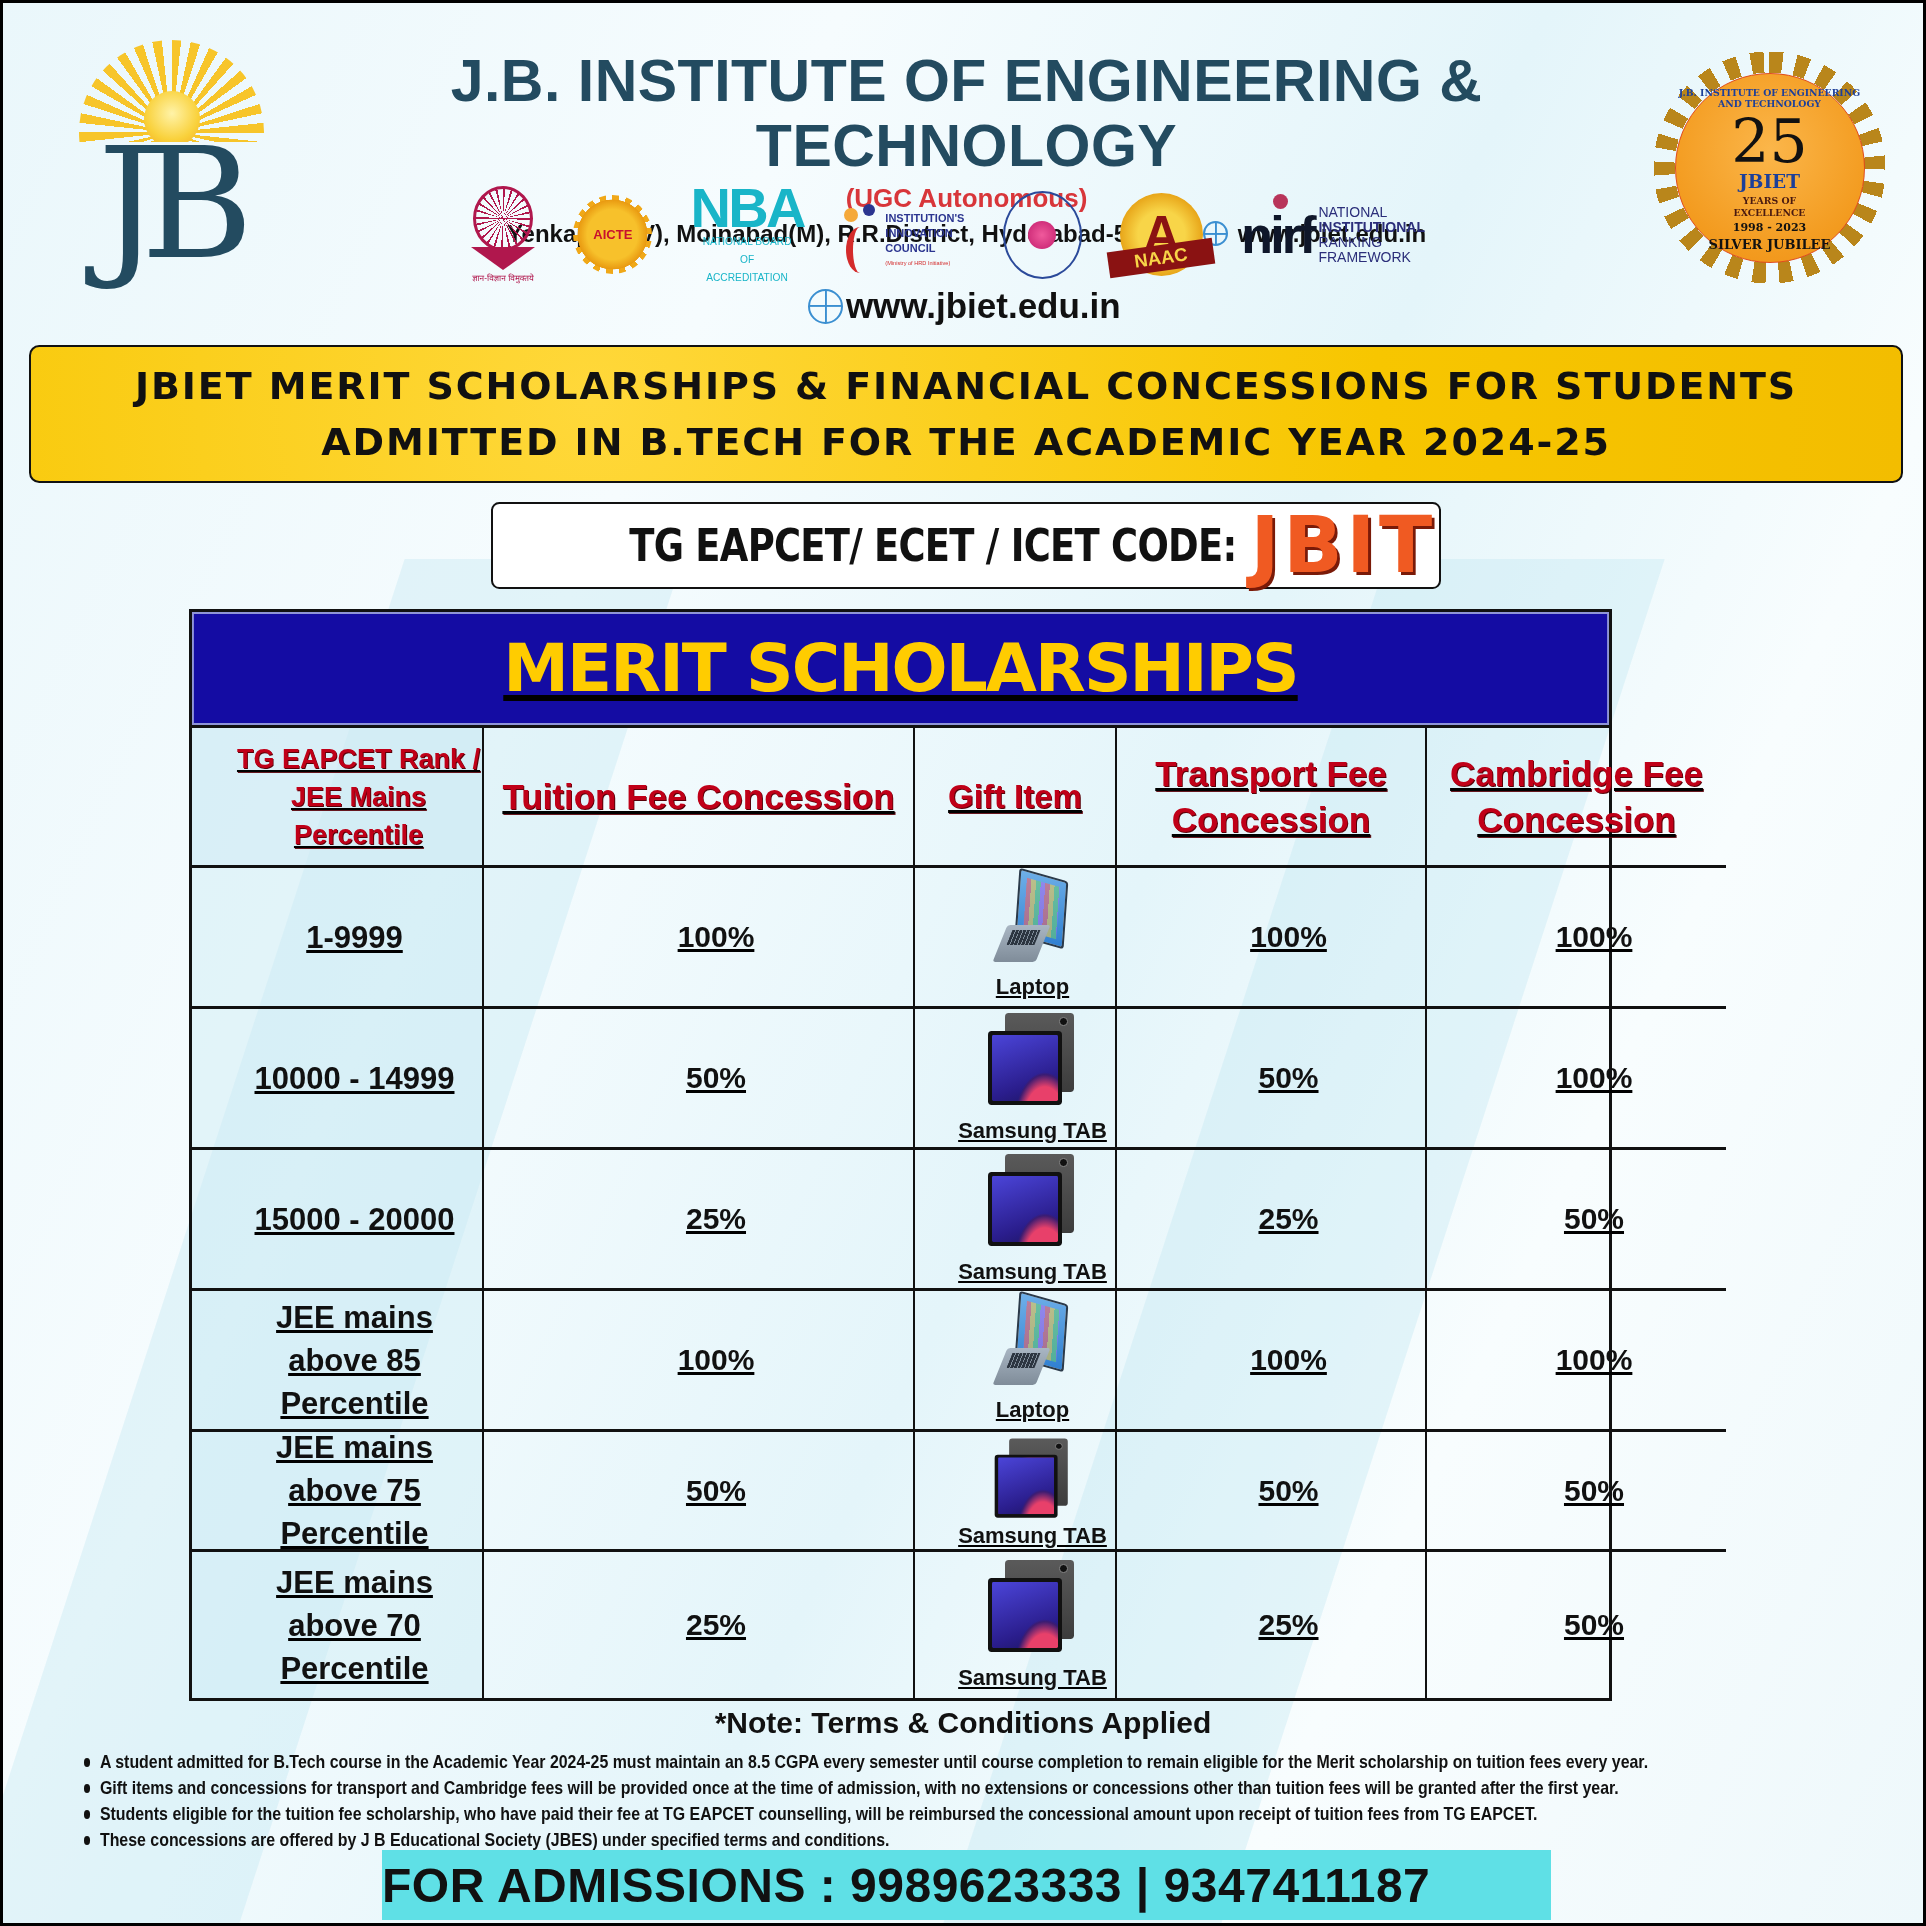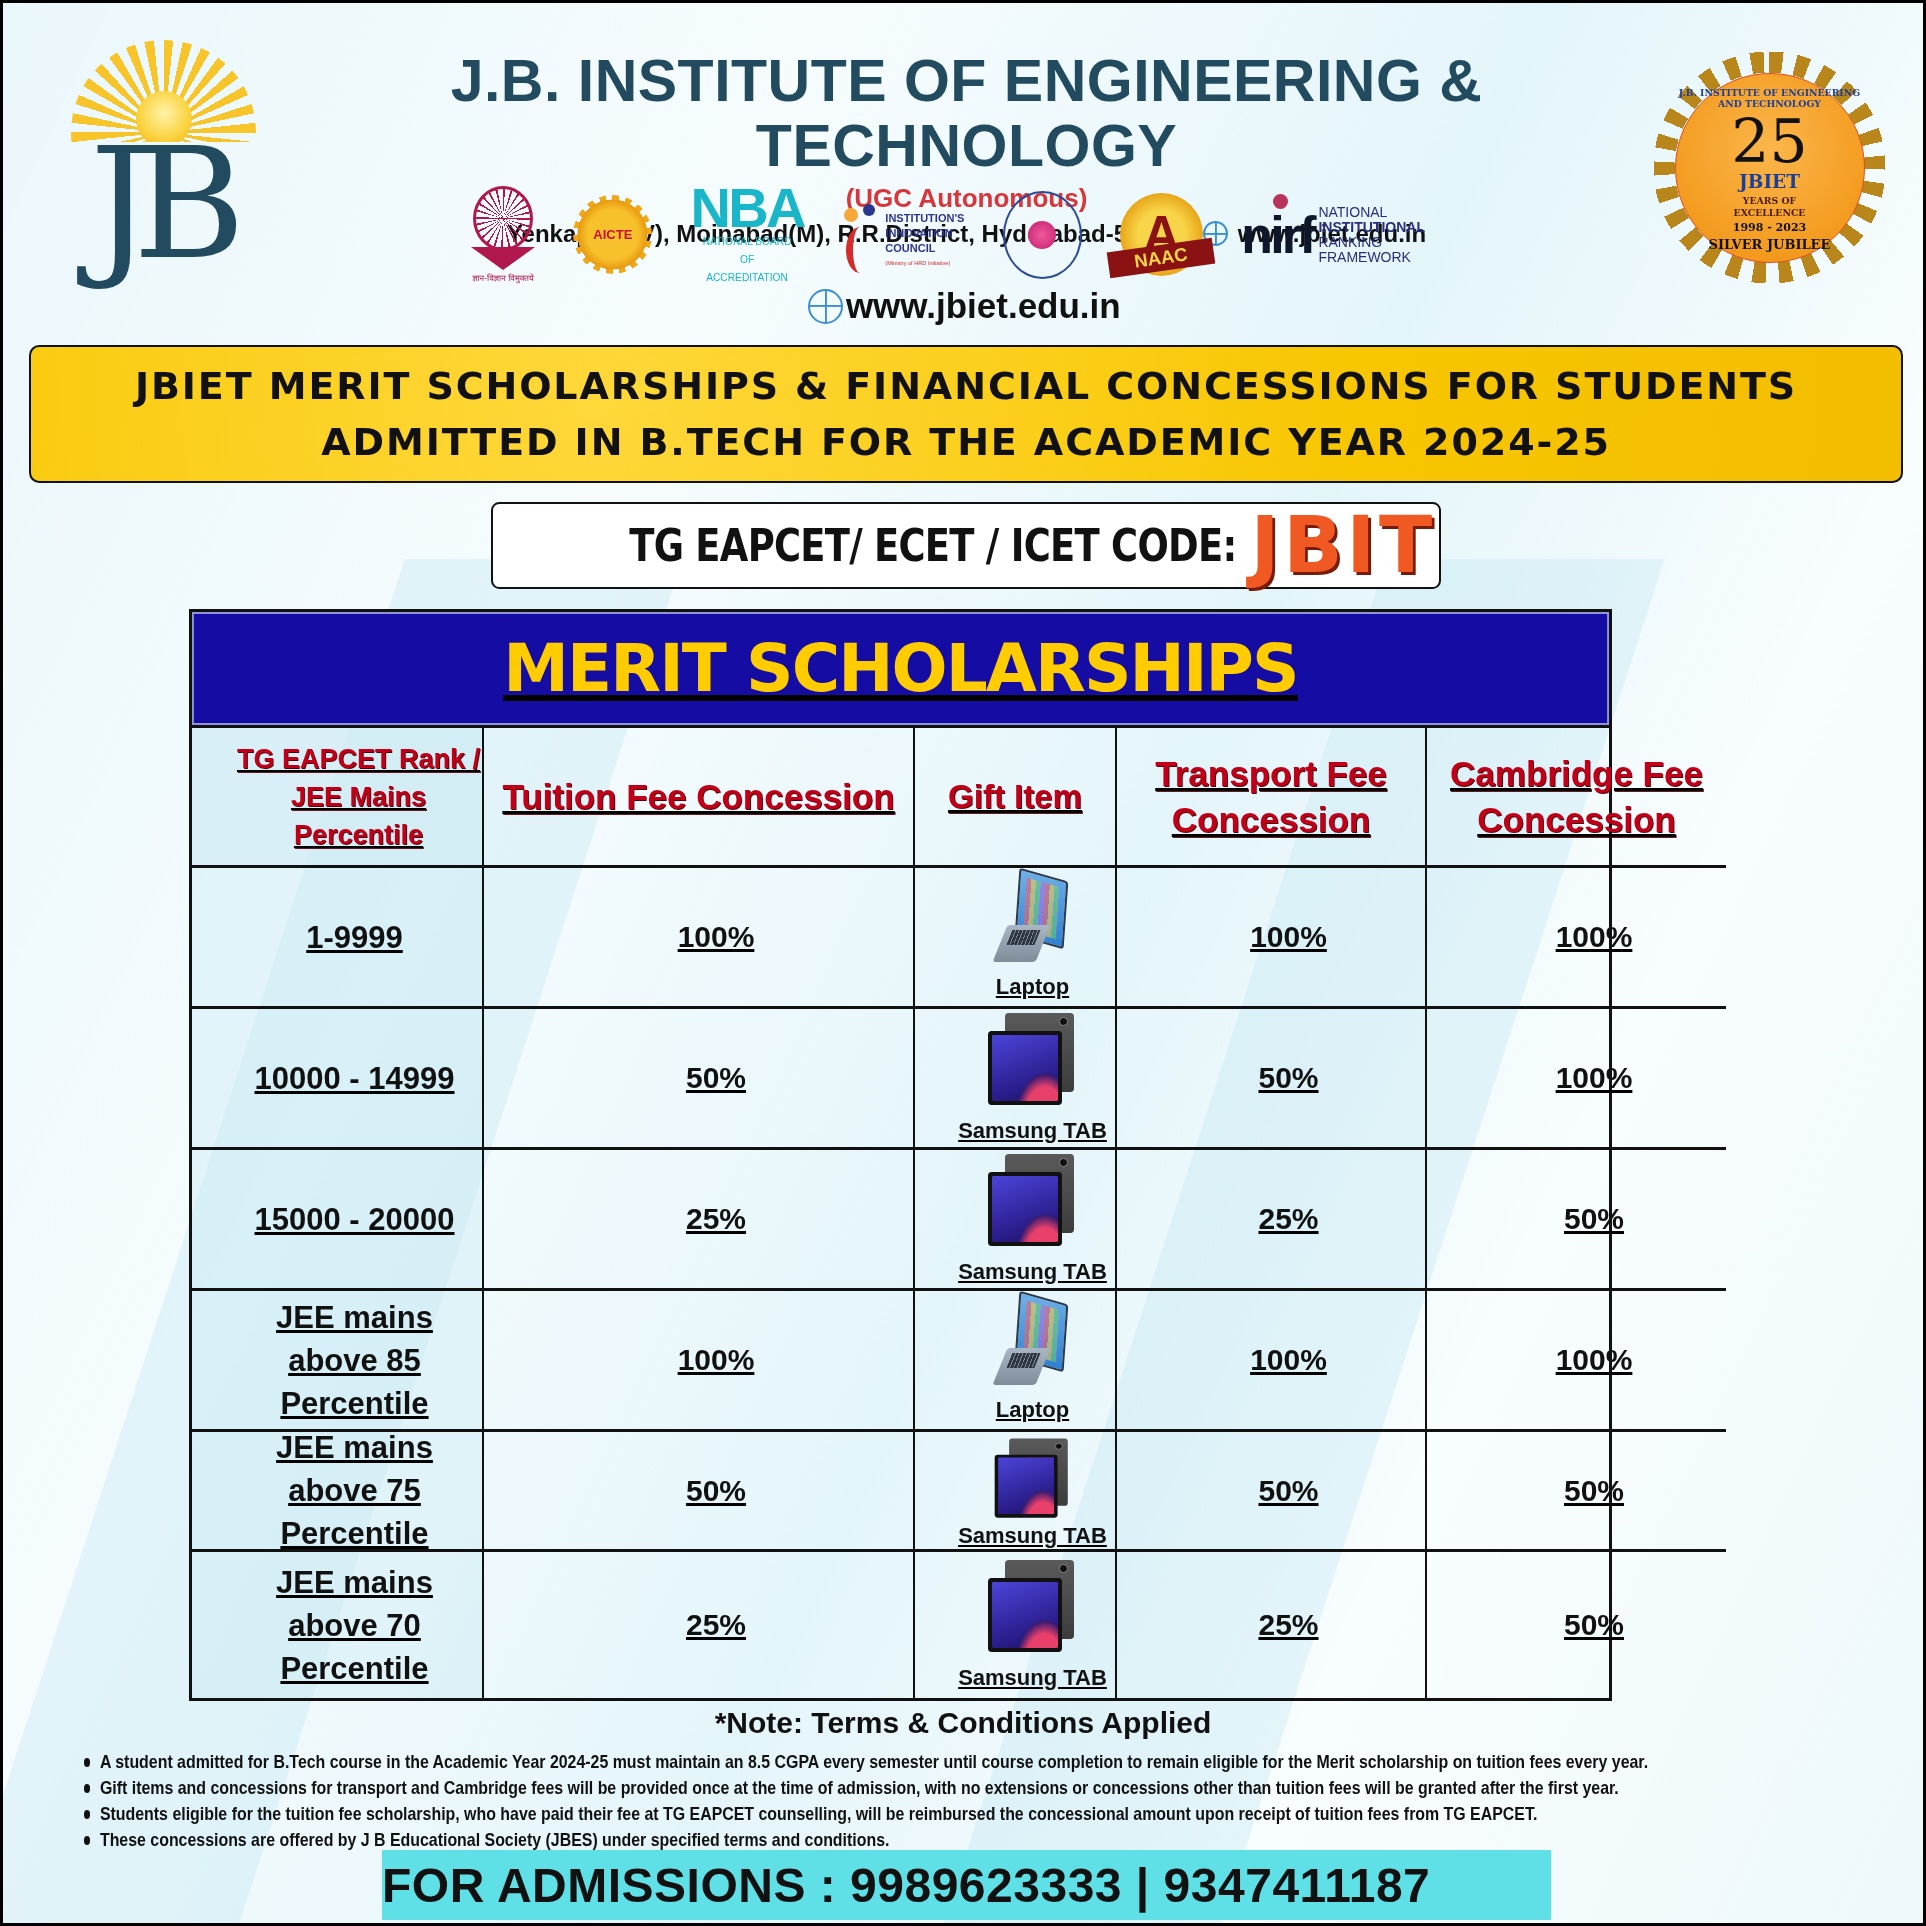--- a/index.html
+++ b/index.html
@@ -11,21 +11,21 @@
     border: 3.7px solid #000;
   }
   .bg-stripe {
     position: absolute; top: 556px; width: 278px; height: 1389px;
     background: rgba(190, 230, 242, 0.35);
     transform: skewX(-18deg);
   }
 
   
   .jb-logo {
-    position: absolute; left: 42px; top: 37px; width: 227px; height: 241px;
+    position: absolute; left: 50px; top: 37px; width: 227px; height: 241px;
   }
   .jb-logo .sun {
     position: absolute; left: 25.5px; top: 0; width: 185px; height: 102px; overflow: hidden;
   }
   .jb-logo .rays {
     position: absolute; left: 0; top: 0; width: 185px; height: 185px; border-radius: 50%;
     background: repeating-conic-gradient(from 180deg at 50% 50%, #f7c52a 0deg 6deg, transparent 6deg 12deg);
   }
   .jb-logo .core {
     position: absolute; left: 65px; top: 51px; width: 56px; height: 56px; border-radius: 50%;

